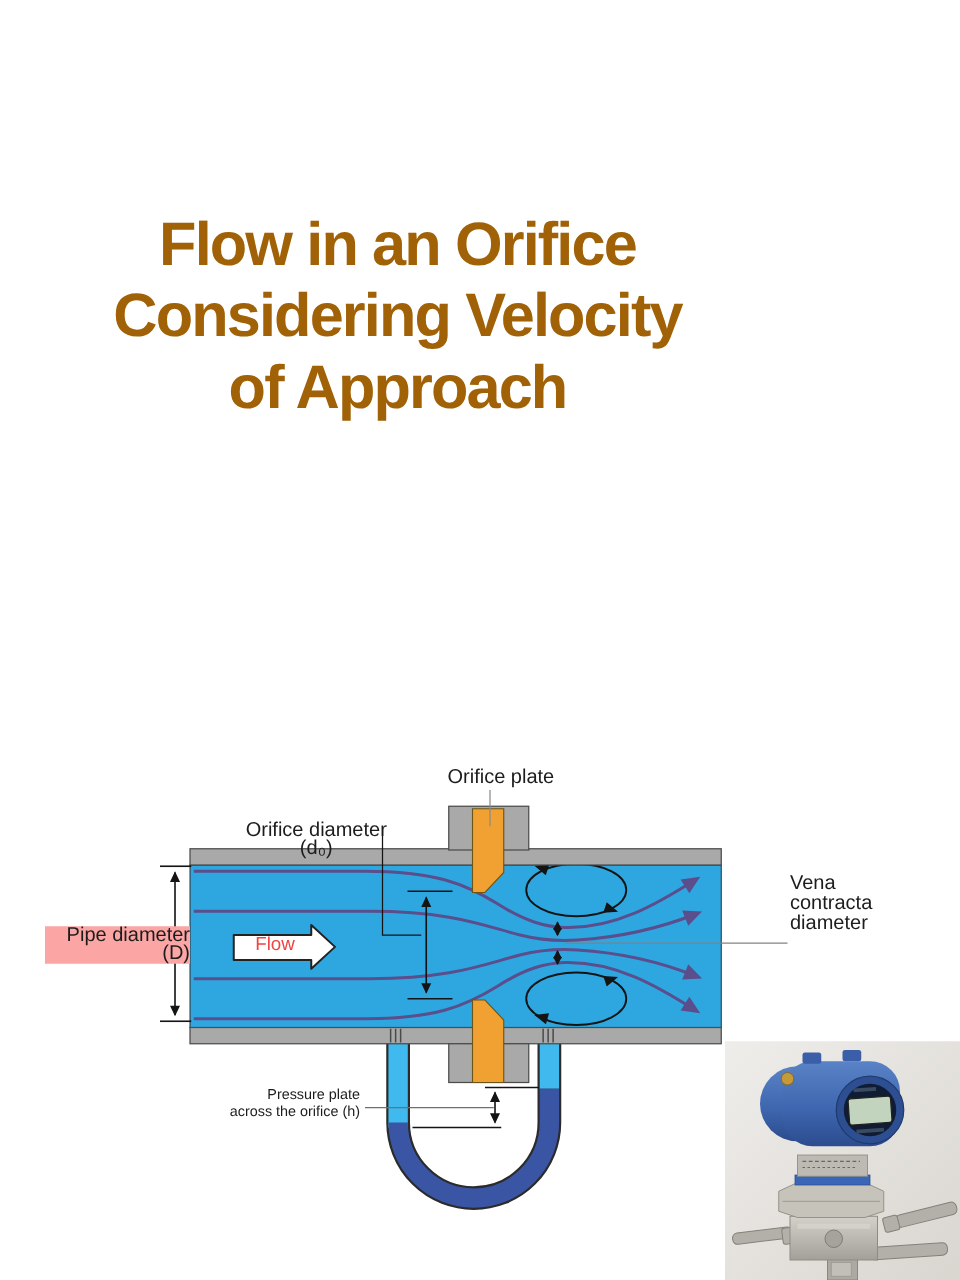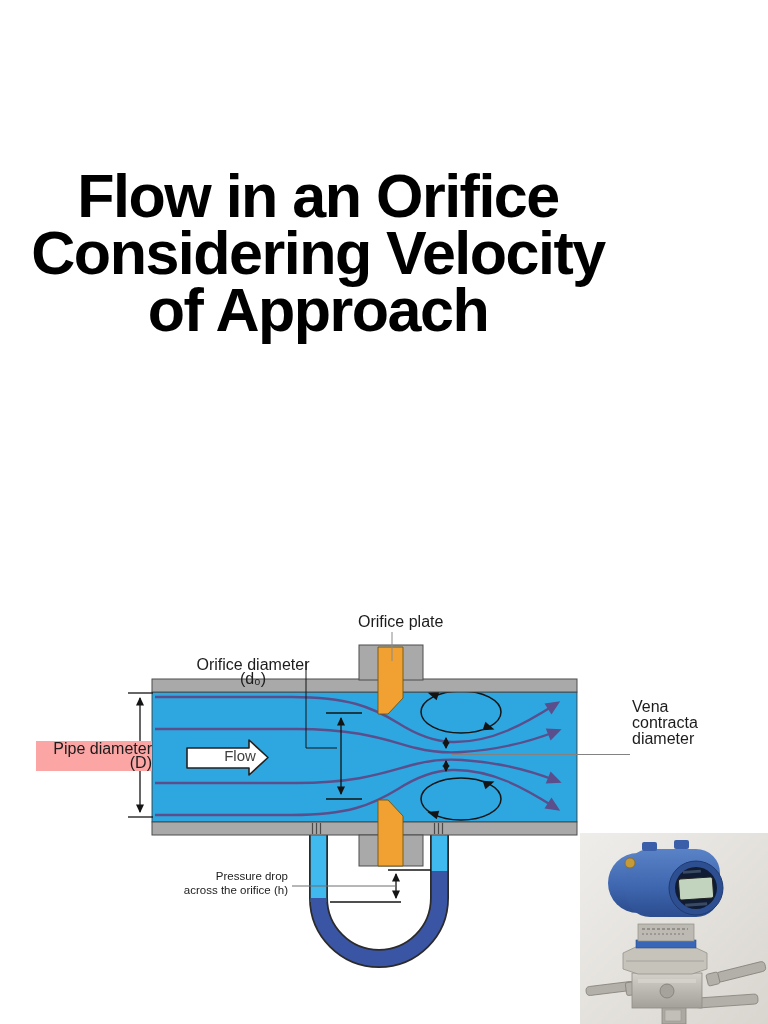--- a/index.html
+++ b/index.html
@@ -1,25 +1,25 @@
 <!DOCTYPE html>
 <html style="--fluid-blue: #2ea7e0; --pipe-gray: #a9a9a9; --orifice-orange: #f0a132; --streamline-purple: #5b4e8c; --manometer-light-blue: #3fb9ee; --manometer-dark-blue: #3b55a5;"><head>
 <meta charset="utf-8">
 <style>
   html,body{margin:0;padding:0;background:#fff;}
   .page{position:relative;width:768px;height:1024px;background:#fff;overflow:hidden;
         font-family:"Liberation Sans",sans-serif;}
   .title{position:absolute;left:0;top:168px;width:636px;text-align:center;
-         font-weight:700;font-size:61px;line-height:57px;letter-spacing:-1.5px;color:#000000;}
+         font-weight:700;font-size:49px;line-height:57px;letter-spacing:-1.5px;color:#a16207;}
   .diagram-svg{position:absolute;left:0;top:0;width:768px;height:1024px;}
   .lbl{position:absolute;font-size:16px;line-height:14px;color:#1c1c1c;}
   .l-orifice-plate{left:358px;top:615px;width:90px;}
   .l-orifice-diam{left:188px;top:646px;width:130px;text-align:center;margin-top:12px;}
   .l-pipe-diam{left:36px;top:741px;width:116px;text-align:right;background:#fca5a5;padding:1px 0;}
-  .l-flow{left:212px;top:749px;width:56px;text-align:center;font-size:15px;color:#404040;}
+  .l-flow{left:192px;top:749px;width:56px;text-align:center;font-size:15px;color:#ef4444;}
   .l-vena{left:632px;top:699px;width:56px;line-height:16px;}
   .l-pdrop{left:148px;top:870px;width:140px;text-align:right;font-size:11.5px;line-height:13.5px;}
   
   .c-fluid{fill:var(--fluid-blue,#2ea7e0);}
   .c-gray{fill:var(--pipe-gray,#a9a9a9);}
   .c-orange{fill:var(--orifice-orange,#f0a132);}
   .c-stream{stroke:var(--streamline-purple,#5b4e8c);}
   .c-streamf{fill:var(--streamline-purple,#5b4e8c);}
   .c-mlight{stroke:var(--manometer-light-blue,#3fb9ee);}
   .c-mdark{stroke:var(--manometer-dark-blue,#3b55a5);}
@@ -182,17 +182,17 @@
     <div>Considering Velocity</div>
     <div>of Approach</div>
   </div>
 
   <div class="lbl l-orifice-plate">Orifice plate</div>
   <div class="lbl l-orifice-diam">Orifice diameter (d₀)</div>
   <div class="lbl l-pipe-diam">Pipe diameter (D)</div>
   <div class="lbl l-flow">Flow</div>
   <div class="lbl l-vena">Vena contracta diameter</div>
   <div class="lbl l-pdrop">
-    <div>Pressure drop</div>
+    <div>Pressure plate</div>
     <div>across the orifice (h)</div>
   </div>
 
 </div>
 
 </body></html>

